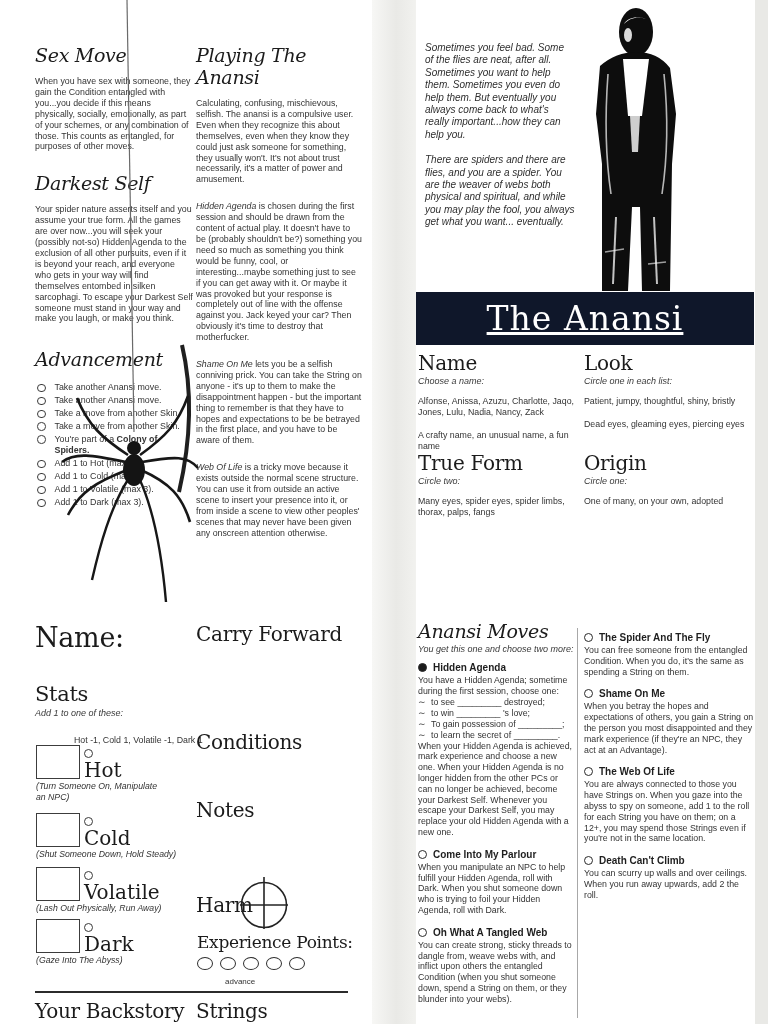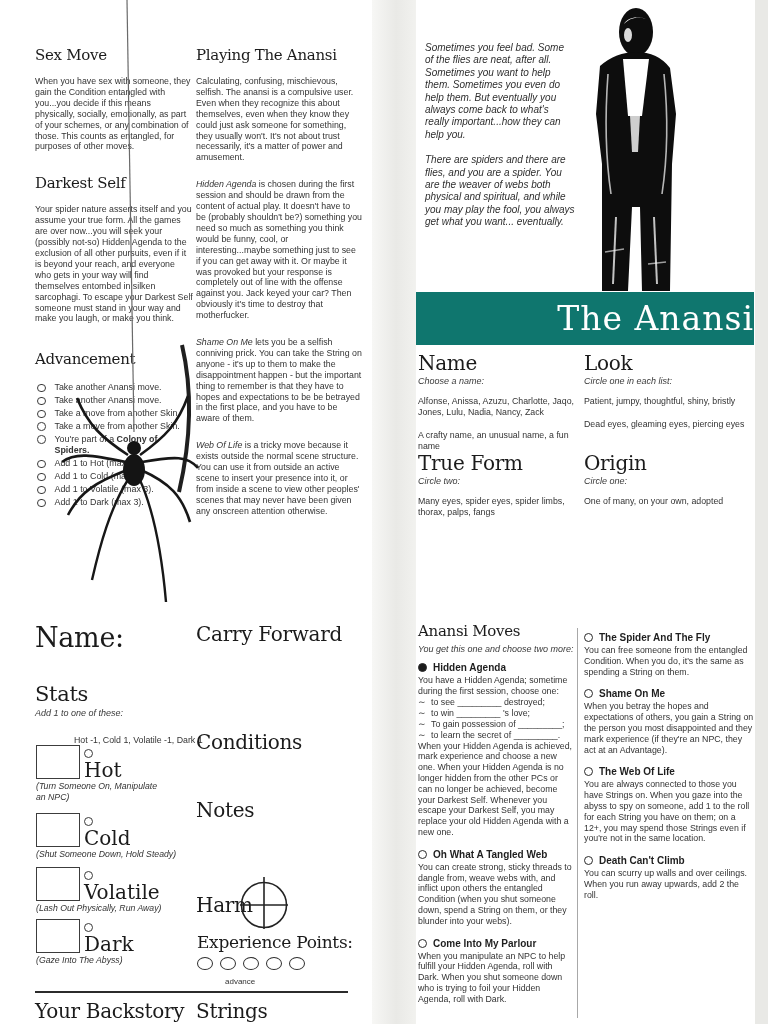--- a/index.html
+++ b/index.html
@@ -4,34 +4,34 @@
 <style>
   html,body{margin:0;padding:0;}
   body{width:768px;height:1024px;background:#ffffff;overflow:hidden;position:relative;
        font-family:"Liberation Sans",sans-serif;color:#333;}
   .gutter-v{position:absolute;top:0;bottom:0;left:372px;width:44px;
             background:linear-gradient(90deg,#f7f7f5,#e9e9e6 55%,#f2f2ef);}
   .edge-right{position:absolute;top:0;bottom:0;right:0;width:13px;background:#e9e9e6;}
   .abs{position:absolute;}
   
   .h{font-family:"DejaVu Serif",serif;font-weight:400;color:#1b1b1b;letter-spacing:-0.3px;}
-  .h19{font-size:15px;line-height:22px;margin:0 0 10px 0;}
+  .h19{font-size:19px;line-height:22px;margin:0 0 10px 0;font-style:italic;}
   .h20{font-size:20px;line-height:23px;margin:0;}
   .h17{font-size:17px;line-height:20px;margin:0;}
   .body-t{font-size:8.8px;line-height:10.9px;color:#333;margin:0 0 16px 0;}
   .body-t i{font-style:italic;}
   .hint{font-style:italic;font-size:9px;line-height:11px;color:#3a3a3a;margin:1px 0 9px 0;}
   .small-t{font-size:8.8px;line-height:10.9px;color:#333;margin:0 0 12px 0;}
   .intro{font-style:italic;font-size:10px;line-height:12.4px;color:#2e2e2e;margin:0 0 13px 0;}
   
   .adv-item{display:flex;font-size:8.9px;line-height:11.6px;color:#333;margin-bottom:1.3px;}
   .circ{flex:0 0 auto;width:6.5px;height:6.5px;border:1.1px solid #3a3a3a;border-radius:50%;
         margin:1.5px 9px 0 2px;background:#fff;}
   
-  .banner{background:#0f766e;color:#ffffff;display:flex;align-items:center;justify-content:flex-end;}
+  .banner{background:#0f172a;color:#ffffff;display:flex;align-items:center;justify-content:center;text-decoration:underline;}
   .banner .h{color:#fff;font-size:33px;letter-spacing:1px;}
   
   .stat-box{position:absolute;width:42px;height:32px;border:1.4px solid #3c3c3c;background:#fff;}
   .stat-circ{position:absolute;width:7px;height:7px;border:1.2px solid #3a3a3a;border-radius:50%;background:#fff;}
   .stat-label{position:absolute;font-family:"DejaVu Serif",serif;font-size:20px;color:#1b1b1b;}
   .stat-sub{position:absolute;font-style:italic;font-size:8.7px;line-height:10.6px;color:#333;width:132px;}
   .divider{position:absolute;height:1.6px;background:#2b2b2b;}
   .vdivider{position:absolute;width:1px;background:#a8a8a8;}
   
   .move{margin-bottom:11px;}
@@ -244,31 +244,31 @@
       </div>
     <div class="opt">
         <span class="squig">∼</span>
         <span>to learn the secret of _________.</span>
       </div>
     <p class="move-body">When your Hidden Agenda is achieved, mark experience and choose a new one. When your Hidden Agenda is no longer hidden from the other PCs or can no longer be achieved, become your Darkest Self. Whenever you escape your Darkest Self, you may replace your old Hidden Agenda with a new one.</p>
   </div>
   <div class="move">
     <div class="move-name">
         <span class="dot"></span>
+        <span>Come Into My Parlour</span>
+      </div>
+    <p class="move-body">When you manipulate an NPC to help fulfill your Hidden Agenda, roll with Dark. When you shut someone down who is trying to foil your Hidden Agenda, roll with Dark.</p>
+  </div>
+  <div class="move">
+    <div class="move-name">
+        <span class="dot"></span>
         <span>Oh What A Tangled Web</span>
       </div>
     <p class="move-body">You can create strong, sticky threads to dangle from, weave webs with, and inflict upon others the entangled Condition (when you shut someone down, spend a String on them, or they blunder into your webs).</p>
   </div>
-  <div class="move">
-    <div class="move-name">
-        <span class="dot"></span>
-        <span>Come Into My Parlour</span>
-      </div>
-    <p class="move-body">When you manipulate an NPC to help fulfill your Hidden Agenda, roll with Dark. When you shut someone down who is trying to foil your Hidden Agenda, roll with Dark.</p>
-  </div>
 </div>
 
 <div class="abs" style="left:584px;top:632px;width:170px;">
   <div class="move">
     <div class="move-name">
         <span class="dot"></span>
         <span>The Spider And The Fly</span>
       </div>
     <p class="move-body">You can free someone from the entangled Condition. When you do, it's the same as spending a String on them.</p>
   </div>

